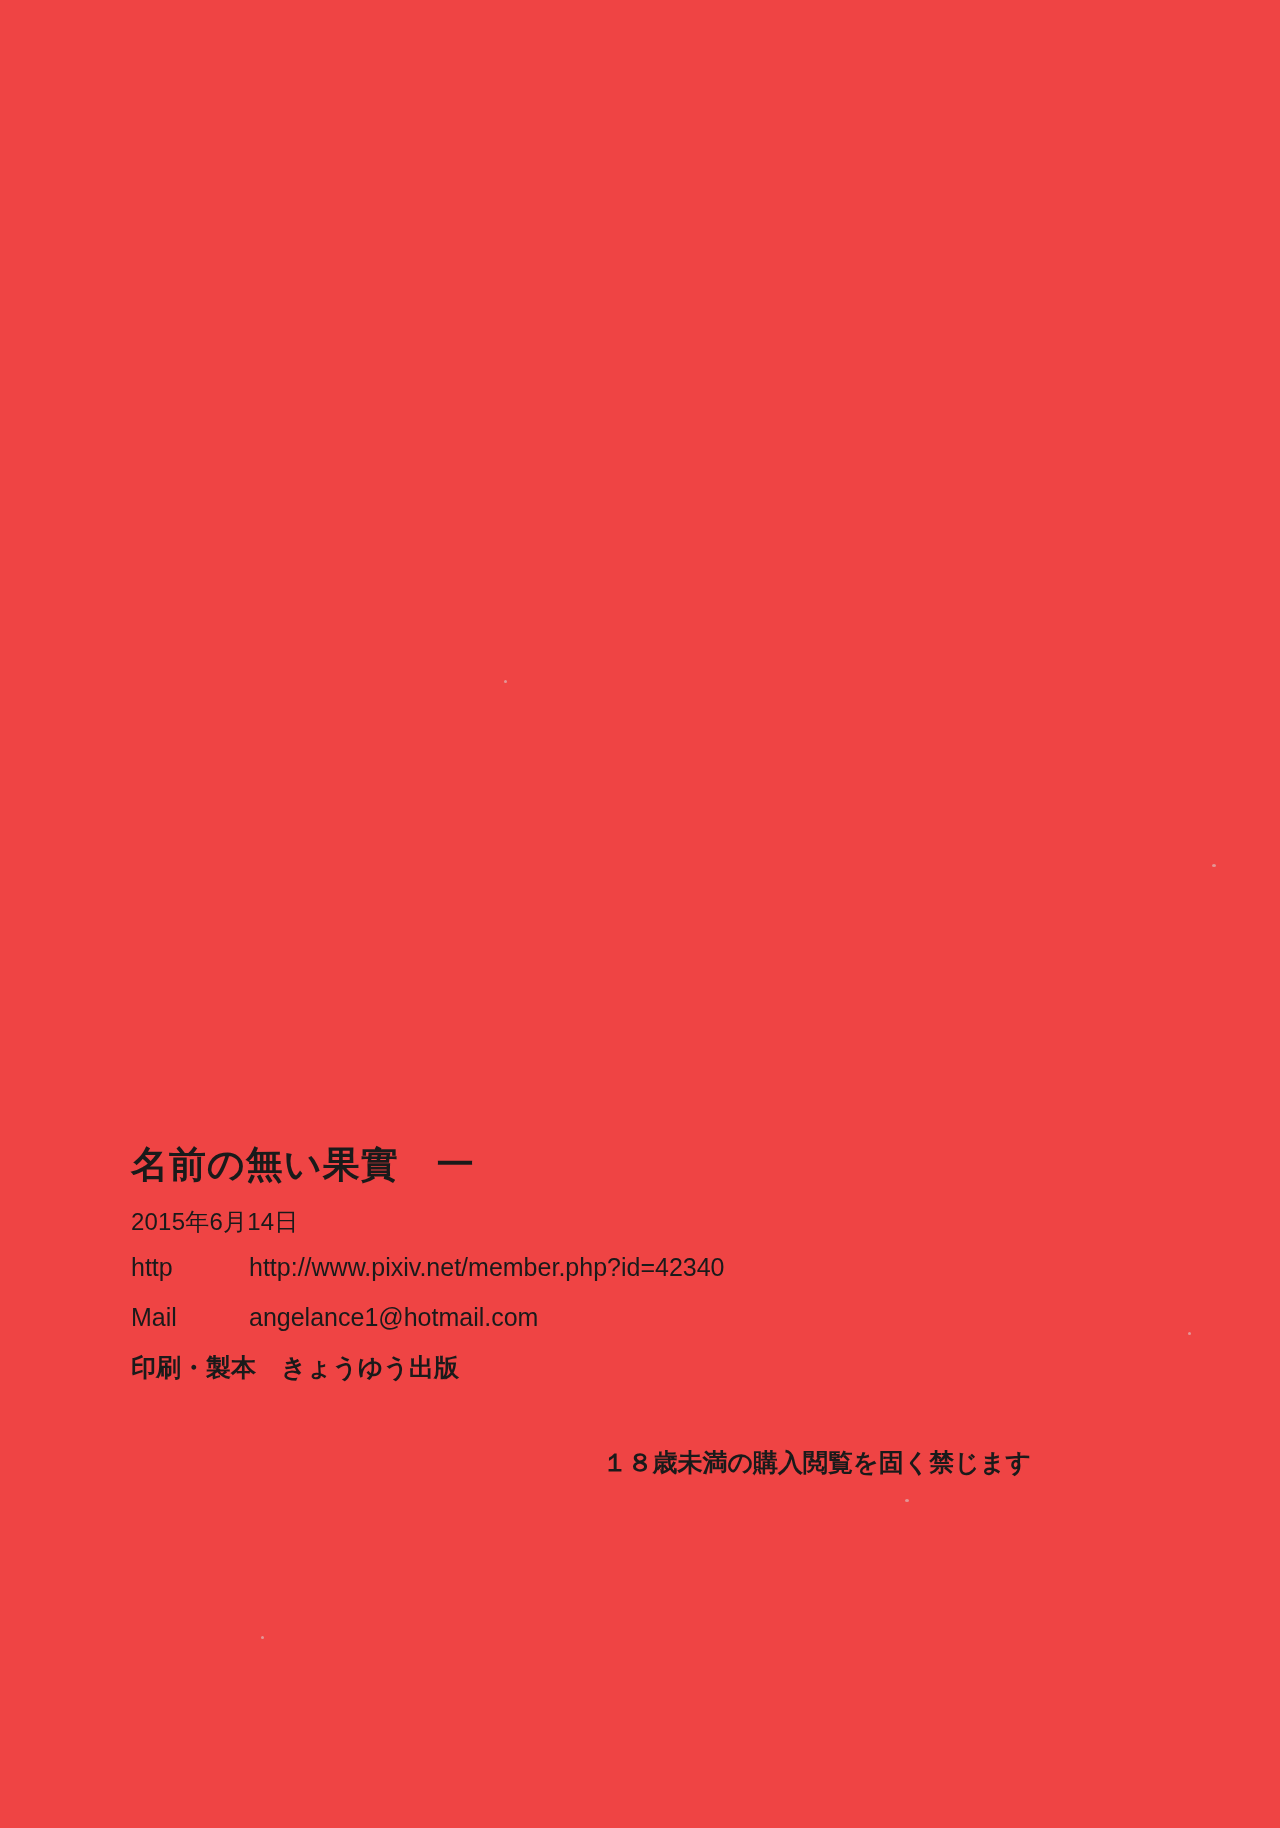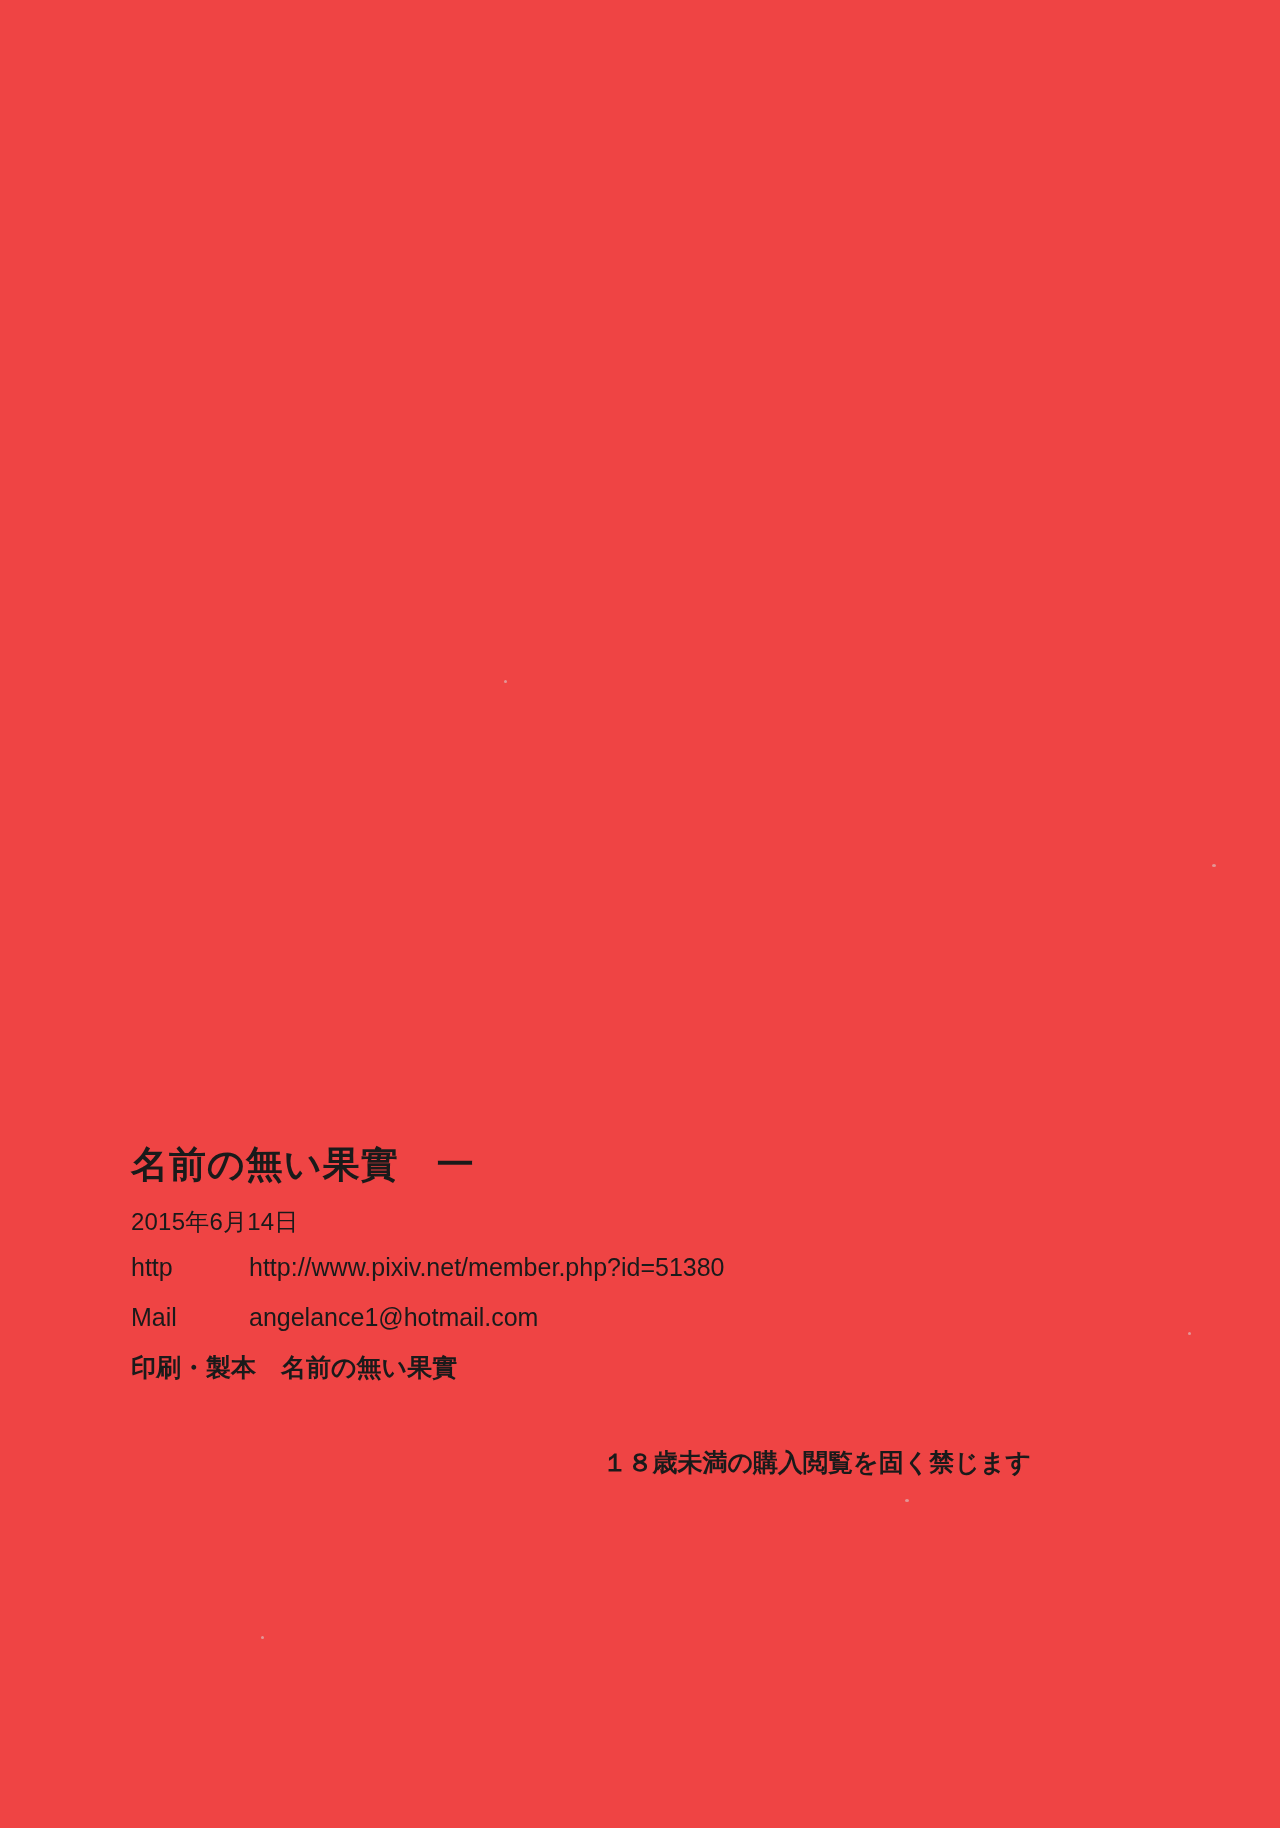--- a/index.html
+++ b/index.html
@@ -94,22 +94,22 @@
   <div class="speck" style="left:905px; top:1499px; width:4px; height:3px;"></div>
   <div class="speck" style="left:261px; top:1636px; width:3px; height:3px;"></div>
 
   <div class="colophon">
 
     <h1 class="colophon-title">名前の無い果實　一</h1>
 
     <p class="line line-date">2015年6月14日</p>
 
 
-    <span class="kv"><span class="k">http</span><a class="link" href="#">http://www.pixiv.net/member.php?id=51380</a></span>
+    <span class="kv"><span class="k">http</span><a class="link" href="#">http://www.pixiv.net/member.php?id=42340</a></span>
 
     <span class="kv"><span class="k">Mail</span><a class="link" href="#">angelance1@hotmail.com</a></span>
 
-    <p class="line-print">印刷・製本　名前の無い果實</p>
+    <p class="line-print">印刷・製本　きょうゆう出版</p>
 
     <p class="line-warning">１８歳未満の購入閲覧を固く禁じます</p>
 
   </div>
 </div>
 
 </body></html>

